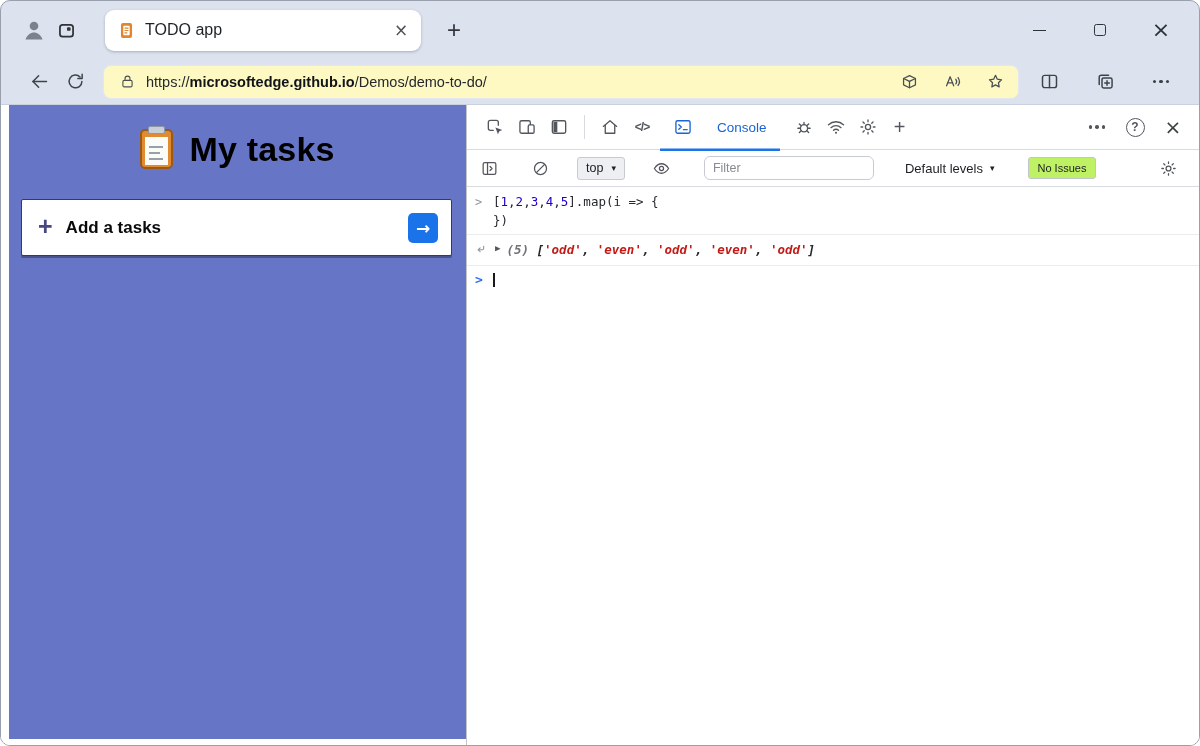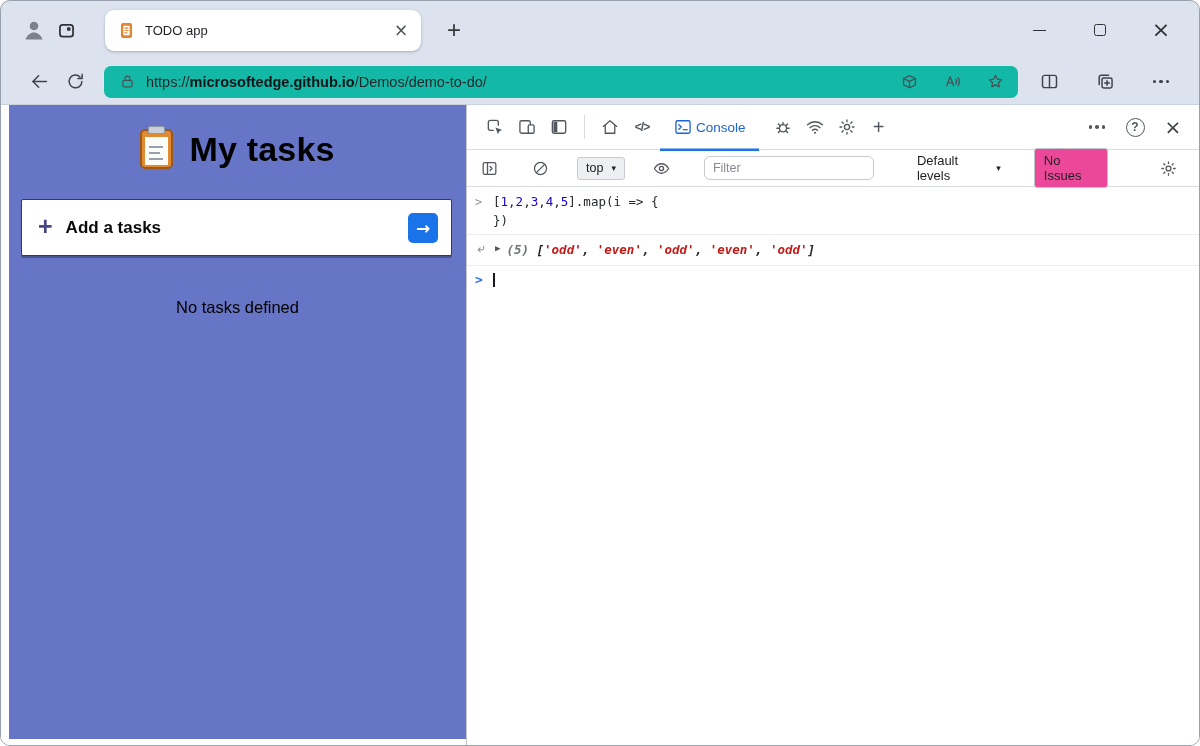--- a/index.html
+++ b/index.html
@@ -17,39 +17,39 @@
   .tabstrip{ height:58px; display:flex; align-items:center; padding:0 16px 0 18px; flex:none; }
   .avatar-btn{ width:30px; height:30px; display:flex; align-items:center; justify-content:center; border-radius:50%; }
   .avatar-btn svg{ width:24px; height:24px; }
   .chrome-btn{ width:34px; height:34px; display:flex; align-items:center; justify-content:center; border-radius:6px; }
   .tab{
     margin-left:22px; width:316px; height:41px; background:#fff; border-radius:9px;
     box-shadow:0 1px 3px rgba(40,50,70,.30); display:flex; align-items:center;
     padding:0 8px 0 12px; gap:9px;
   }
   .fav{ width:19px; height:19px; flex:none; }
-  .tab-title{ flex:1; font-size:13px; color:#1e2227; white-space:nowrap; overflow:hidden; }
+  .tab-title{ flex:1; font-size:16px; color:#1e2227; white-space:nowrap; overflow:hidden; }
   .tab-close{ width:24px; height:24px; display:flex; align-items:center; justify-content:center;
     font-size:17px; color:#4c5056; border-radius:5px; font-family:"DejaVu Sans",sans-serif; }
   .newtab{ margin-left:16px; width:34px; height:34px; display:flex; align-items:center; justify-content:center;
     font-size:24px; font-weight:400; color:#33373c; border-radius:6px; }
   .spacer{ flex:1; }
   .win-controls{ display:flex; align-items:center; gap:21px; margin-right:2px; }
   .win-btn{ width:40px; height:40px; display:flex; align-items:center; justify-content:center; }
   .min-glyph{ width:13px; border-top:1.7px solid #2f3338; }
   .max-glyph{ width:11.5px; height:11.5px; border:1.7px solid #2f3338; border-radius:2.5px; }
   .close-glyph{ font-size:22px; color:#2f3338; line-height:1; font-family:"DejaVu Sans",sans-serif; }
 
   
   .navbar{ height:46px; display:flex; align-items:center; padding:0 14px 0 20px; border-bottom:1px solid #c9d1dd; flex:none; }
   .nav-btn{ width:36px; height:36px; display:flex; align-items:center; justify-content:center; border-radius:6px; flex:none; }
   svg.ic{ width:21px; height:21px; stroke:#3f4349; fill:none; stroke-width:1.7; stroke-linecap:round; stroke-linejoin:round; }
   svg.ic .fill{ fill:#3f4349; stroke:none; }
   .addressbar{
-    flex:1; height:34px; background:#14b8a6; border-radius:8px; border:1px solid #e3e8f0;
+    flex:1; height:34px; background:#fef9c3; border-radius:8px; border:1px solid #e3e8f0;
     display:flex; align-items:center; padding:0 6px 0 8px; margin:0 12px 0 10px; min-width:0;
   }
   .addr-icon{ width:30px; height:30px; display:flex; align-items:center; justify-content:center; border-radius:5px; flex:none; }
   .addr-icon svg{ width:17px; height:17px; stroke:#4a4f55; fill:none; stroke-width:1.6; stroke-linecap:round; stroke-linejoin:round; }
   .url{ font-size:14.5px; color:#24282d; margin-left:4px; white-space:nowrap; overflow:hidden; }
   .url .domain{ font-weight:700; color:#111418; }
   .addr-actions{ display:flex; align-items:center; gap:13px; margin-left:auto; padding-right:2px; }
   .addr-actions .addr-icon svg{ width:19px; height:19px; }
   .nav-right{ display:flex; align-items:center; gap:20px; margin-right:6px; }
   .dots{ display:flex; gap:3px; align-items:center; }
@@ -81,42 +81,42 @@
   .app-empty{ margin-top:42px; text-align:center; font-size:16.5px; color:#000; }
 
   
   .dt-pane{ flex:1; min-width:0; background:#fff; border-left:1px solid #c6c6c6; display:flex; flex-direction:column; }
   .dt-toolbar{ height:45px; flex:none; display:flex; align-items:center; border-bottom:1px solid #d8dbdf; padding:0 10px 0 12px; }
   .dt-btn{ width:32px; height:32px; display:flex; align-items:center; justify-content:center; border-radius:4px; flex:none; }
   svg.dti{ width:20px; height:20px; stroke:#53575d; fill:none; stroke-width:1.6; stroke-linecap:round; stroke-linejoin:round; }
   svg.dti .fill{ fill:#53575d; stroke:none; }
   .dt-sep{ width:1px; height:24px; background:#d8dbdf; margin:0 9px; flex:none; }
   .sources-glyph{ font-size:12px; font-weight:700; color:#53575d; letter-spacing:-1px; font-family:"Liberation Sans",sans-serif; }
-  .dt-tab{ height:47px; display:flex; align-items:center; gap:3px; padding:0 13px; margin-left:2px; cursor:pointer; flex:none; }
+  .dt-tab{ height:47px; display:flex; align-items:center; gap:24px; padding:0 13px; margin-left:2px; cursor:pointer; flex:none; }
   .dt-tab.active{ box-shadow:inset 0 -2.5px 0 var(--accent_blue,#1a73e8); }
   .dt-tab.active .dt-tab-label{ color:#1a63d2; }
   .dt-tab.active svg{ stroke:#1a63d2; }
   .dt-tab-label{ font-size:13.5px; color:#3c4043; }
   .dt-right{ display:flex; align-items:center; gap:6px; margin-left:auto; }
   .help-circle{ width:19px; height:19px; border:1.7px solid #53575d; border-radius:50%;
     display:flex; align-items:center; justify-content:center; font-size:12px; font-weight:700; color:#53575d; }
   .dt-close{ font-size:20px; color:#3c4043; font-family:"DejaVu Sans",sans-serif; }
   .dt-dots i{ background:#53575d; }
 
   .dt-toolbar2{ height:37px; flex:none; display:flex; align-items:center; gap:23px; border-bottom:1px solid #d8dbdf; padding:0 17px 0 8px; }
   .dt-btn-sm{ width:28px; height:28px; display:flex; align-items:center; justify-content:center; border-radius:4px; flex:none; }
   .ctx-pill{ display:flex; align-items:center; gap:8px; background:#edeff2; border:1px solid #c7cbd1; border-radius:3px;
     padding:3.5px 8px; font-size:12.5px; color:#202124; cursor:pointer; }
   .caret{ font-size:9px; color:#202124; line-height:1; font-family:"DejaVu Sans",sans-serif; }
   .filter-input{ width:170px; height:24px; border:1px solid #c7cbd1; border-radius:6px; padding:0 8px;
     font-size:12.5px; color:#202124; font-family:"Liberation Sans",sans-serif; outline:none; margin-left:5px; }
   .filter-input::placeholder{ color:#868c93; }
-  .levels{ display:flex; align-items:center; gap:7px; font-size:13px; color:#1c1e21; margin-left:20px; cursor:pointer; }
-  .issues-pill{ background:#ec4899; border:1px solid #c2c6cc; border-radius:3px; padding:4px 9px;
-    font-size:13px; color:#1c1e21; margin-left:10px; cursor:pointer; }
+  .levels{ display:flex; align-items:center; gap:7px; font-size:13px; color:#1c1e21; margin-left:8px; cursor:pointer; }
+  .issues-pill{ background:#bef264; border:1px solid #c2c6cc; border-radius:3px; padding:4px 9px;
+    font-size:11px; color:#1c1e21; margin-left:10px; cursor:pointer; }
 
   
   .console{ flex:1; overflow:auto; font-family:"DejaVu Sans Mono", monospace; font-size:12.5px; color:#202124; padding-top:1px; }
   .entry{ display:flex; padding:5px 8px 4px 8px; border-bottom:1px solid #ececec; }
   .gutter{ width:18px; flex:none; color:#8f97a3; font-size:12px; line-height:18px; user-select:none; }
   .tok-line{ white-space:pre; line-height:18.5px; }
   .tok-p{ color:#25292e; }
   .tok-n{ color:var(--console_number,#1c00cf); }
   .tok-s{ color:var(--console_string,#c41a16); }
   .tok-k{ color:var(--console_keyword,#aa0d91); }
@@ -264,21 +264,20 @@
           </span>
           <span class="app-title">My tasks</span>
         </div>
 
         <div class="add-card">
           <span class="add-plus">+</span>
           <span class="add-label">Add a tasks</span>
           <span class="add-submit">→</span>
         </div>
 
-        <div class="app-empty">No tasks defined</div>
       </div>
     </div>
 
     <div class="dt-pane">
 
       <div class="dt-toolbar">
         <div class="dt-btn">
           <svg class="dti" viewBox="0 0 24 24">
             <path d="M16 10V6.5A2.5 2.5 0 0 0 13.5 4h-7A2.5 2.5 0 0 0 4 6.5v7A2.5 2.5 0 0 0 6.5 16H10"></path>
             <path class="fill" d="M12.5 12.5l3 8.2 1.7-3.6 3.6-1.6z"></path>

